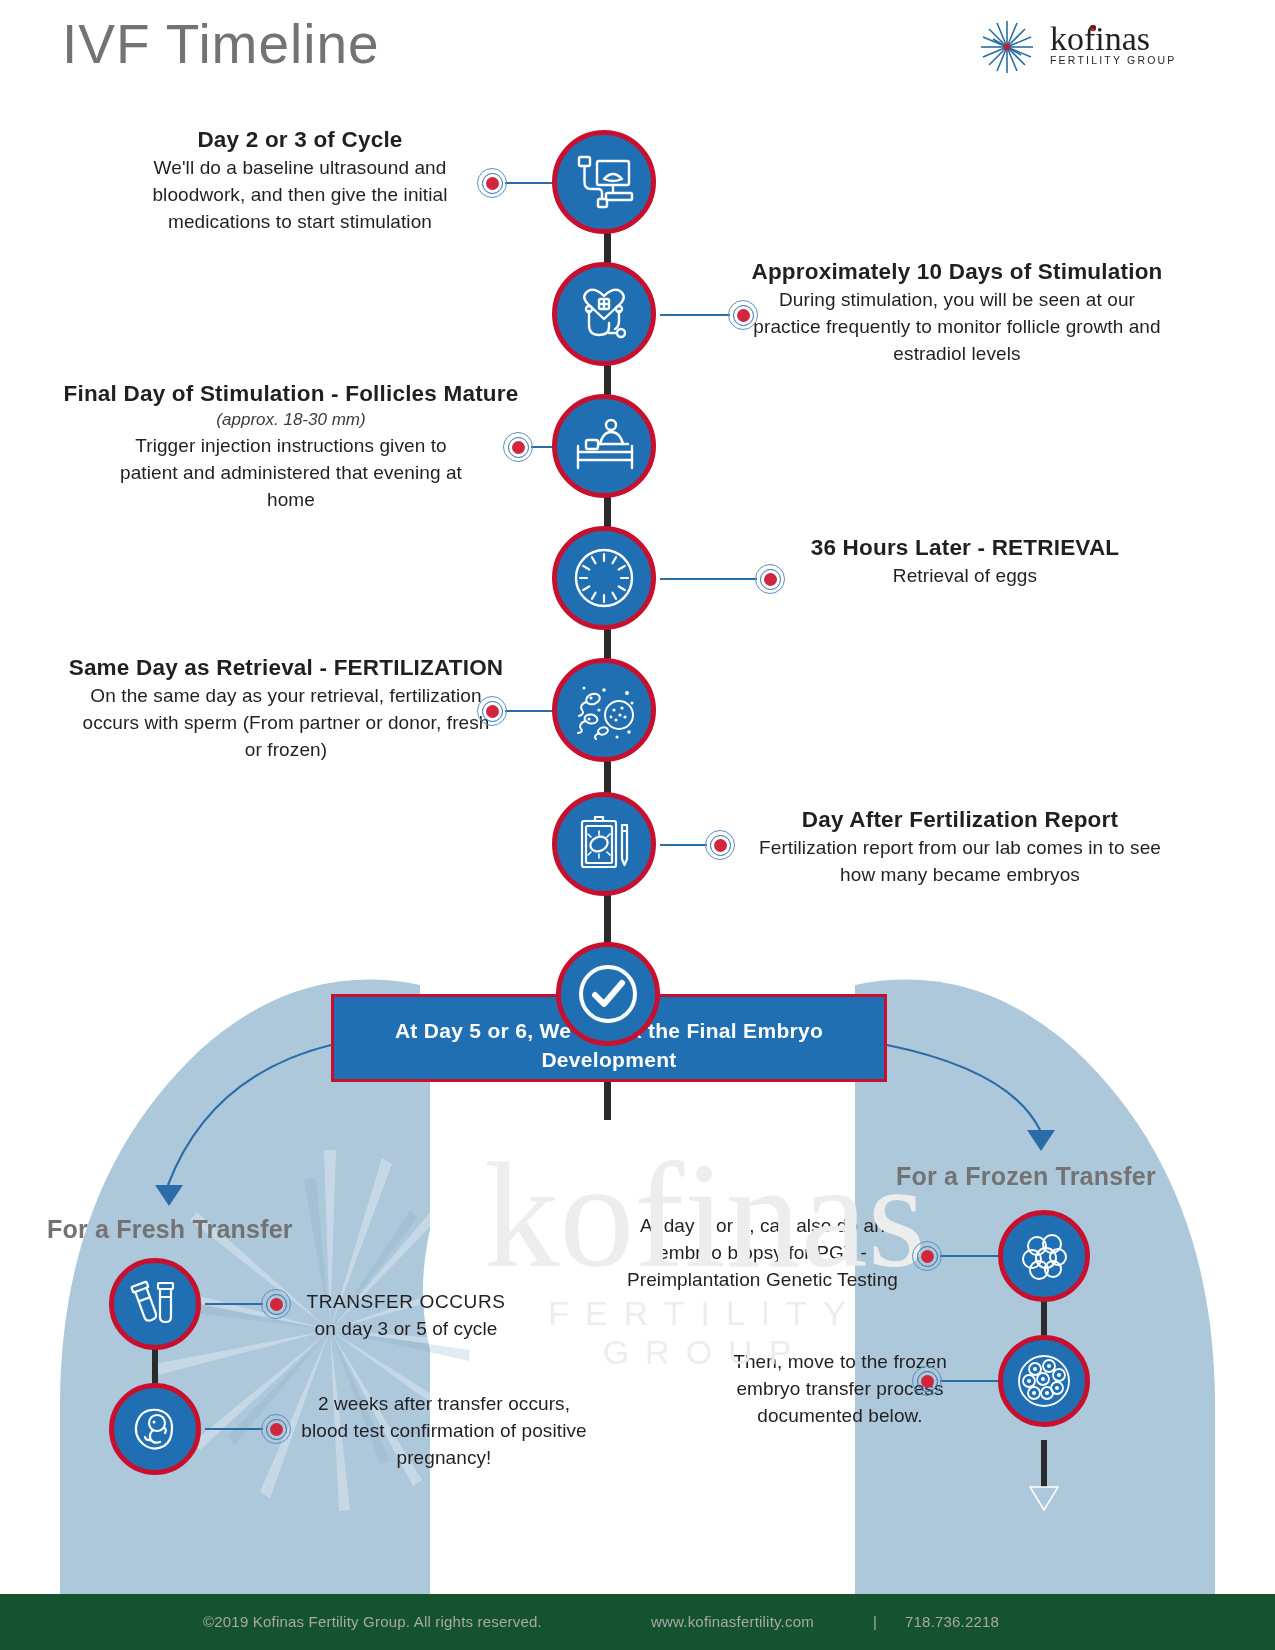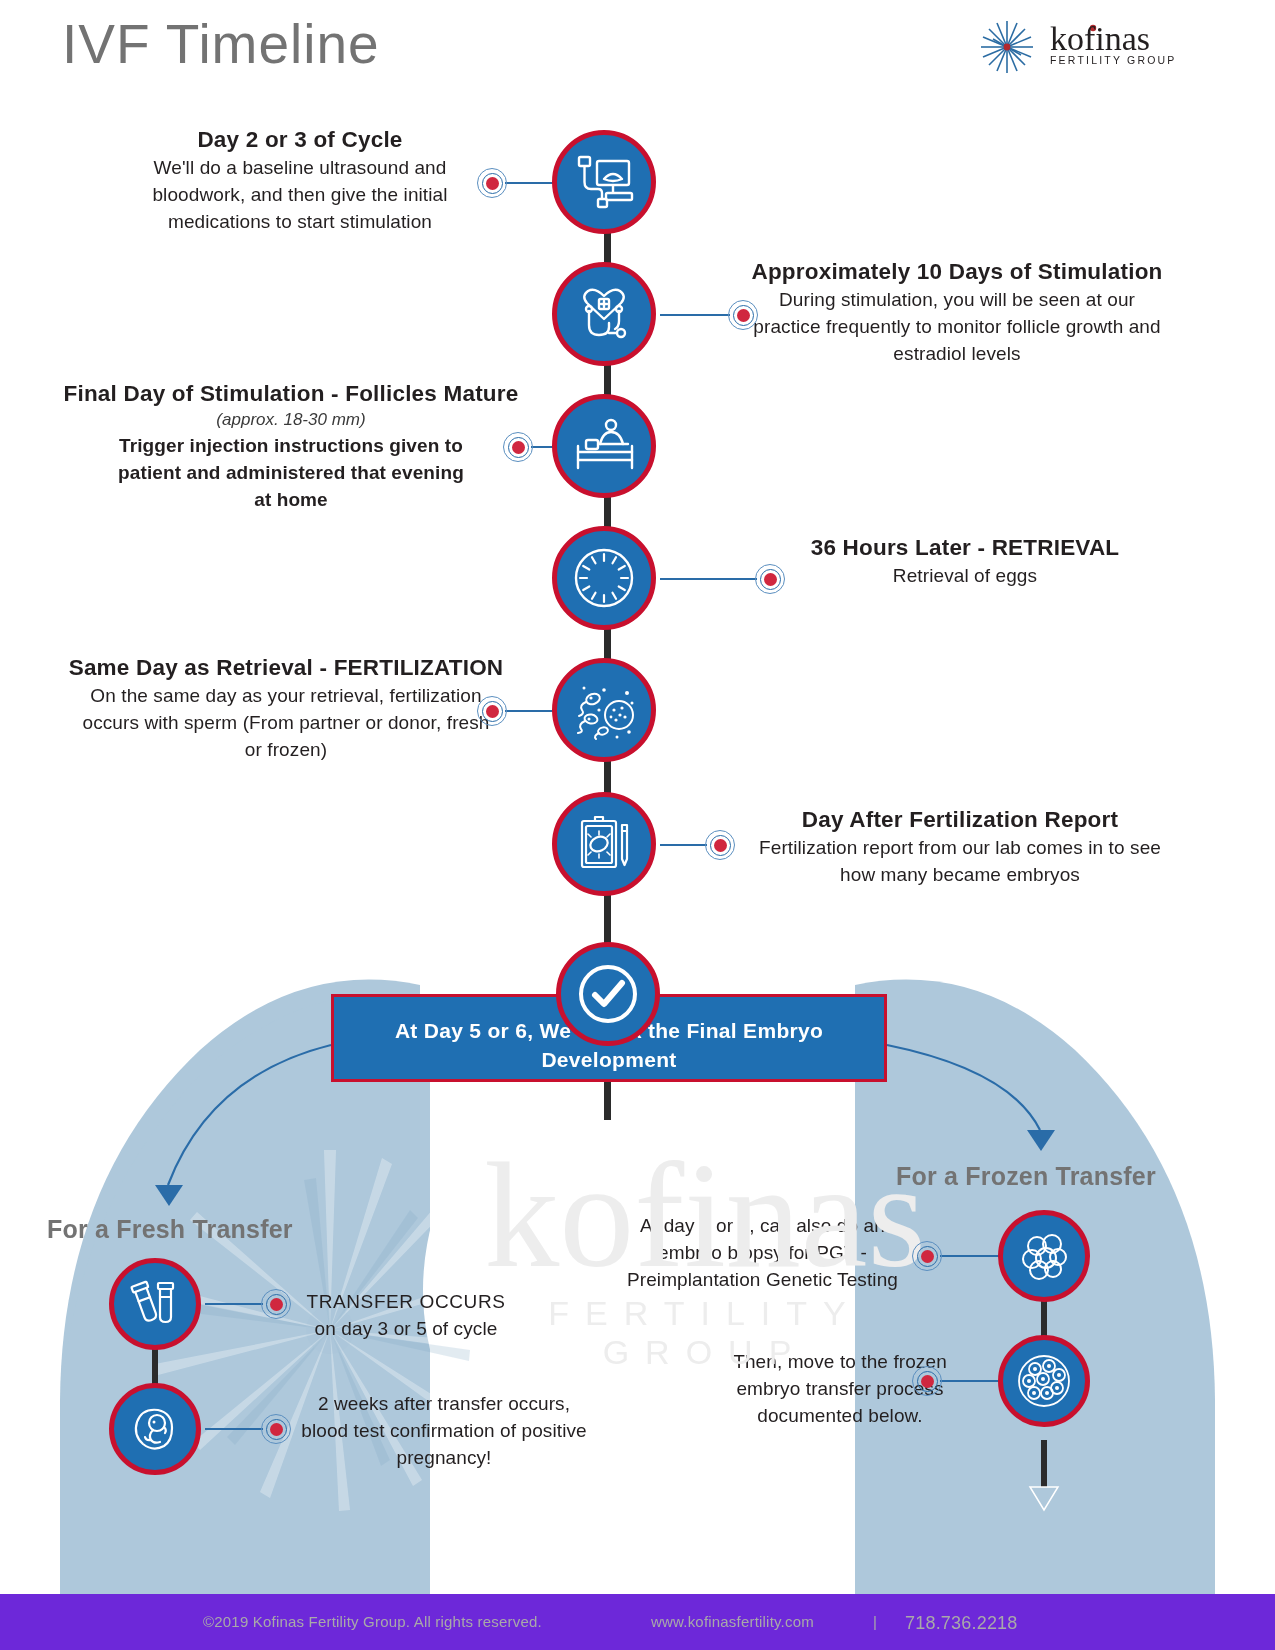--- a/index.html
+++ b/index.html
@@ -84,26 +84,26 @@
   
   .node-s {
     position:absolute; width:92px; height:92px; border-radius:50%;
     background:#1f6fb2; border:5px solid #c8102e;
     display:flex; align-items:center; justify-content:center; z-index:6;
   }
 
   
   .footer {
     position:absolute; left:0; top:1594px; width:1275px; height:56px;
-    background:#6d28d9; z-index:20;
+    background:#14532d; z-index:20;
   }
   .footer-copy { position:absolute; left:203px; top:19px; font-size:15px; color:#a9a9a9; letter-spacing:0.2px; }
   .footer-url  { position:absolute; left:651px; top:19px; font-size:15px; color:#a9a9a9; letter-spacing:0.2px; }
   .footer-sep  { position:absolute; left:873px; top:19px; font-size:15px; color:#a9a9a9; }
-  .footer-tel  { position:absolute; left:905px; top:19px; font-size:18px; color:#a9a9a9; letter-spacing:0.2px; }
+  .footer-tel  { position:absolute; left:905px; top:19px; font-size:15px; color:#a9a9a9; letter-spacing:0.2px; }
 
   
   .wm { position:absolute; left:455px; top:1140px; width:500px; text-align:center; z-index:1; }
   .wm-name { font-family:"Liberation Serif", serif; font-size:150px; color:#ededed; line-height:150px; }
   .wm-sub { font-size:34px; letter-spacing:16px; color:#ededed; margin-top:4px; }
 </style>
 </head>
 <body>
 
 <div id="page">
@@ -257,21 +257,21 @@
   </div>
   <div class="dot" style="left:503px; top:432px;">
     <span class="ring-out"></span>
       <span class="ring-in"></span>
       <span class="core"></span>
   </div>
   <div class="leader" style="left:531px; top:446px; width:24px;"></div>
   <div class="blk t-center" style="left:22px; top:380px; width:538px;">
     <div class="hd">Final Day of Stimulation - Follicles Mature</div>
     <div class="it">(approx. 18-30 mm)</div>
-    <div class="bd" style="padding:0 85px;font-weight:bold;">Trigger injection instructions given to patient and administered that evening at home</div>
+    <div class="bd" style="padding:0 85px;">Trigger injection instructions given to patient and administered that evening at home</div>
   </div>
 
   <div class="node" style="left:552px; top:526px;">
     <svg width="72" height="72" viewBox="0 0 72 72">
       <circle cx="36" cy="36" r="28" stroke="#ffffff" stroke-width="2.4" fill="none"></circle>
       <g stroke="#ffffff" stroke-width="2.2" stroke-linecap="round">
         <line x1="36" y1="12" x2="36" y2="19"></line>
         <line x1="48" y1="15.2" x2="44.5" y2="21.3"></line>
         <line x1="56.8" y1="24" x2="50.7" y2="27.5"></line>
         <line x1="60" y1="36" x2="53" y2="36"></line>

